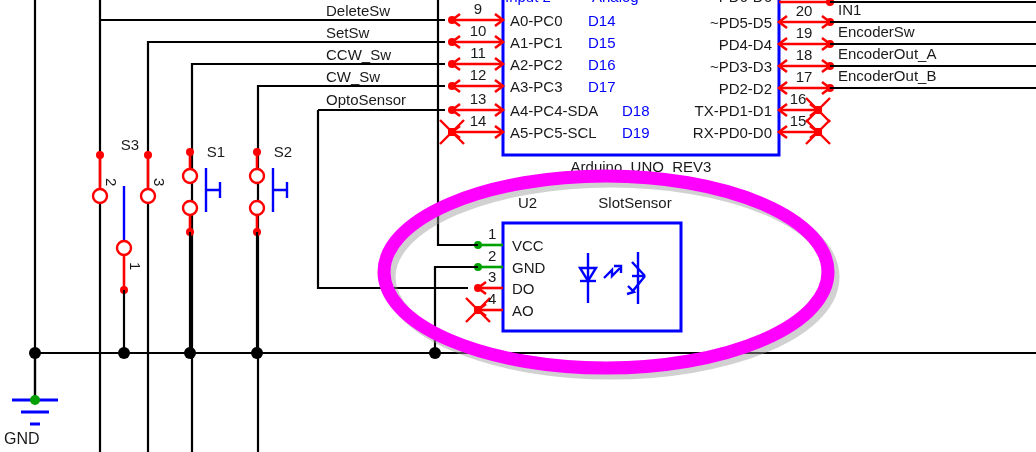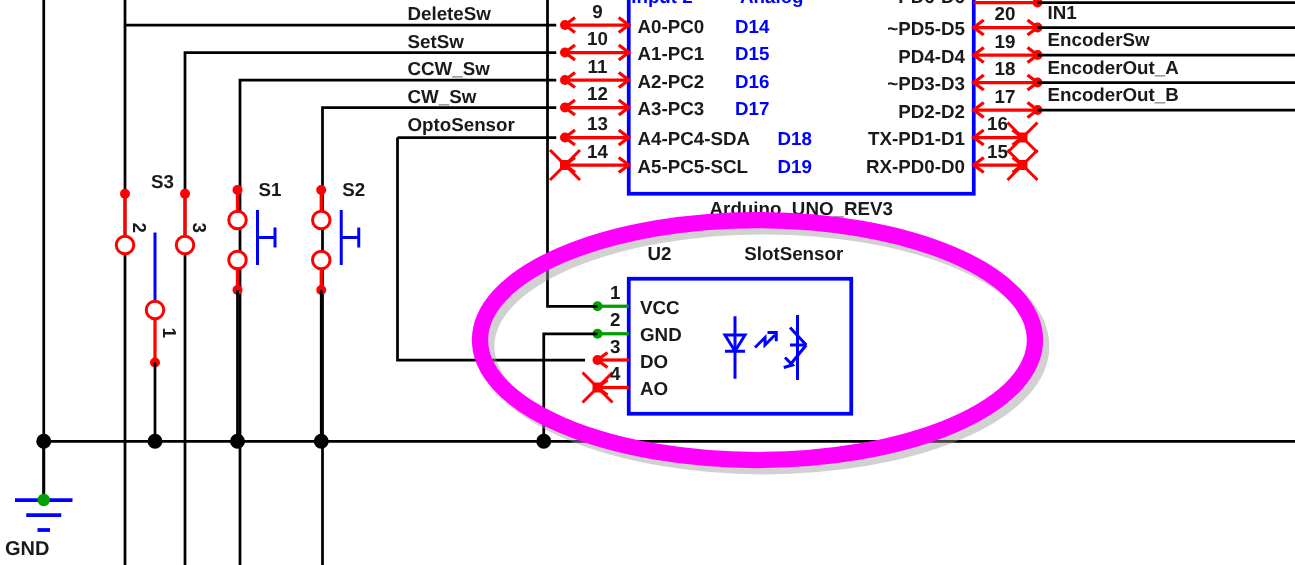--- a/index.html
+++ b/index.html
@@ -1,18 +1,18 @@
 <!DOCTYPE html>
 <html><head>
 <meta charset="utf-8">
 <style>
   html,body{margin:0;padding:0;background:#ffffff;}
   body{width:1036px;height:452px;overflow:hidden;
        font-family:"Liberation Sans",sans-serif;}
-  #stage{position:relative;width:835px;height:452px;background:#fff;font-weight:bold;}
+  #stage{position:relative;width:835px;height:452px;background:#fff;}
   svg#sch{position:absolute;left:0;top:0;width:1036px;height:452px;}
   text{font-family:"Liberation Sans",sans-serif;}
   .lbl{font-size:15px;fill:#1a1a1a;}
   .pinname{font-size:15px;fill:#1a1a1a;}
   .dnum{font-size:15px;fill:#0000ff;}
   .pnum{font-size:15px;fill:#1a1a1a;}
   .refdes{font-size:15px;fill:#1a1a1a;}
   .hdr{font-size:15px;fill:#0000ff;}
   .gndtxt{font-size:16px;fill:#1a1a1a;}
   .wire{stroke:#000000;stroke-width:2.2;fill:none;}

